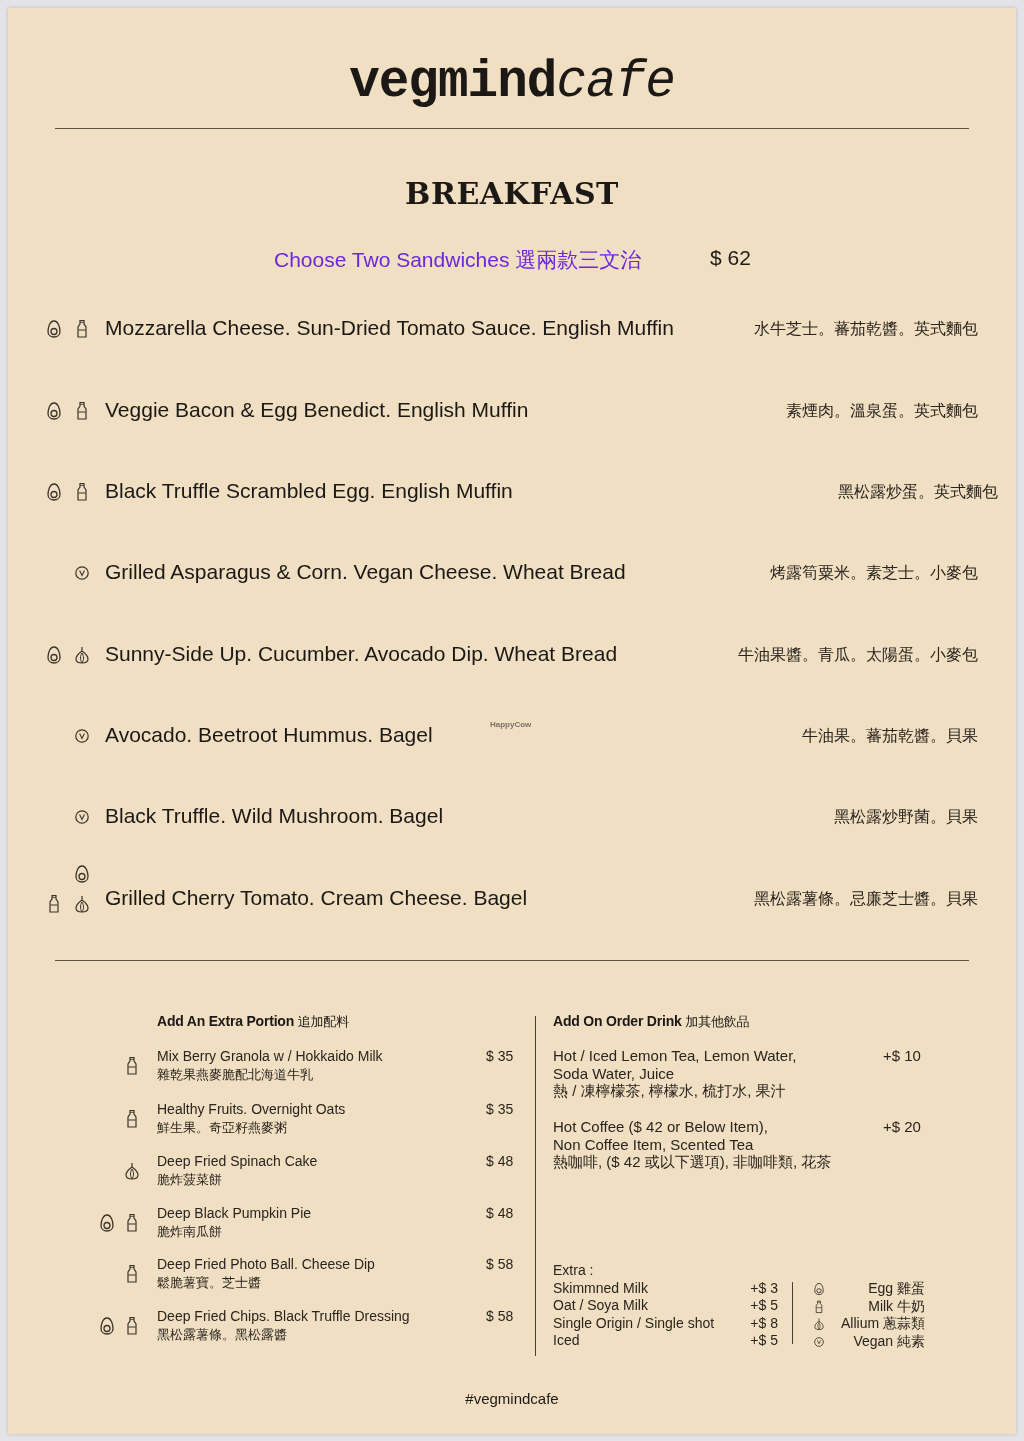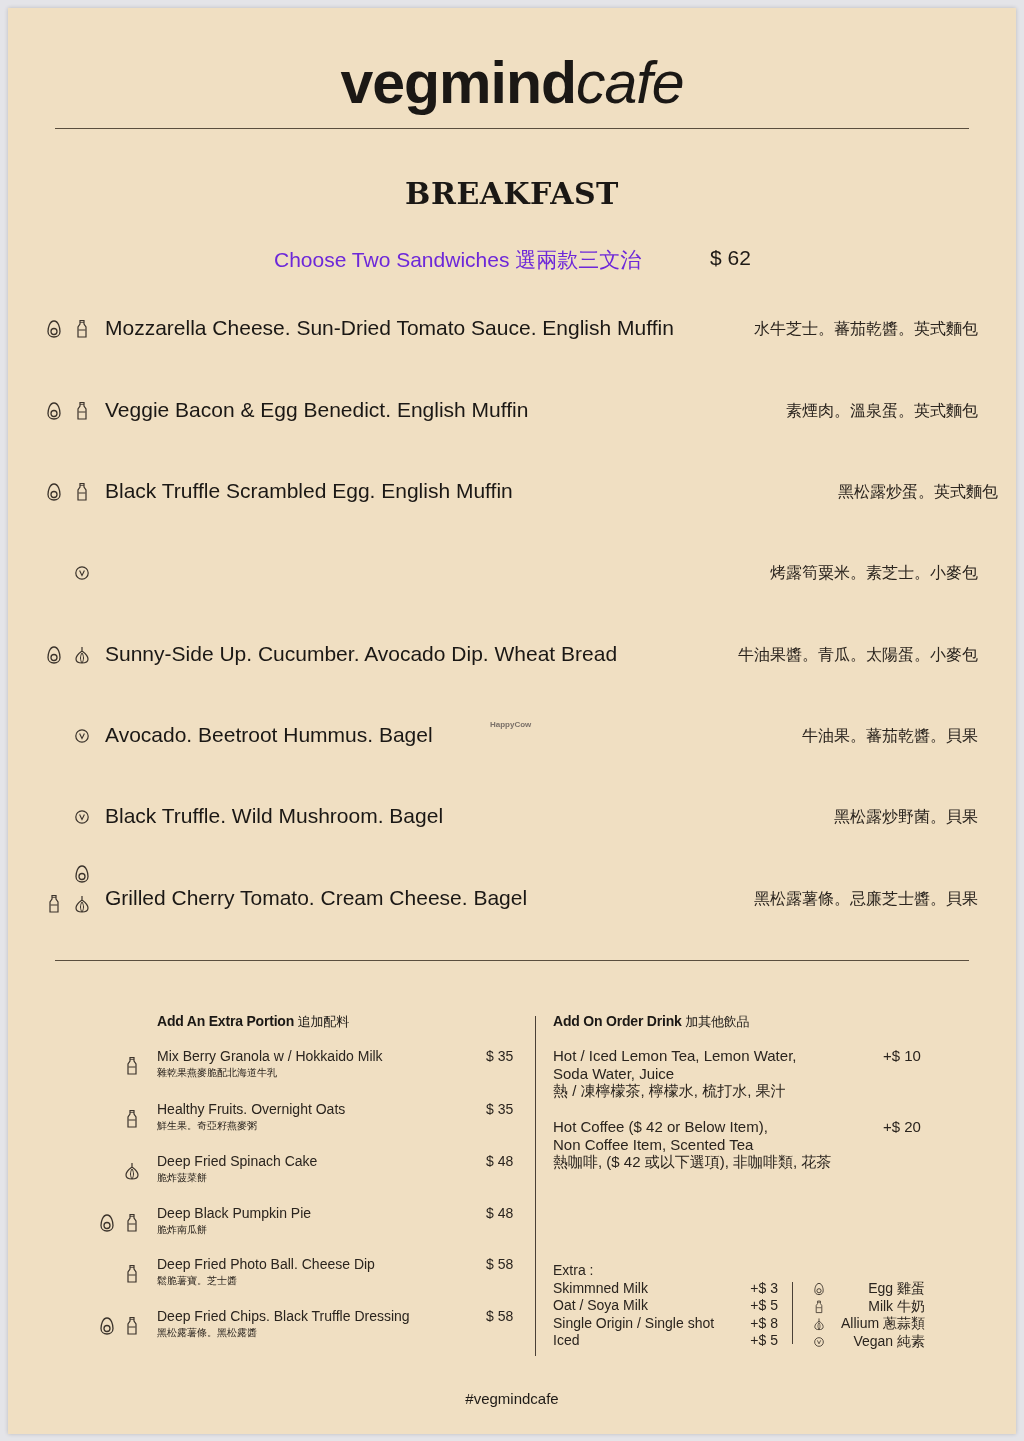--- a/index.html
+++ b/index.html
@@ -6,21 +6,21 @@
   body {
     width: 1024px; height: 1441px; background: #e4e4e8; position: relative; overflow: hidden;
     font-family: "Liberation Sans", "DejaVu Sans", sans-serif; color: #1e1a16;
   }
   .page {
     position: absolute; left: 8px; top: 8px; width: 1008px; height: 1426px;
     background: #f0dfc2; box-shadow: 0 0 4px rgba(0,0,0,0.18);
   }
   .logo {
     position: absolute; left: 0; right: 0; top: 30px; text-align: center;
-    font-family: Liberation Sans, sans-serif; font-size: 59px; line-height: 90px; color: #1b1815;
+    font-family: Liberation Mono, monospace; font-size: 51px; line-height: 90px; color: #1b1815;
     letter-spacing: -1px;
   }
   .logo .b { font-weight: bold; }
   .logo .i { font-style: italic; font-weight: normal; }
   .rule { position: absolute; left: 47px; width: 914px; height: 1px; background: #5a4e3e; }
   .section-title {
     position: absolute; left: 0; right: 0; top: 168px; text-align: center;
     font-family: "DejaVu Serif", "Liberation Serif", serif; font-weight: bold; font-size: 30px; color: #1b1815;
     letter-spacing: 0.5px;
   }
@@ -30,21 +30,21 @@
   .item .en { position: absolute; left: 97px; top: 6px; font-size: 21px; color: #1b1815; white-space: nowrap; }
   .item .zh { position: absolute; right: 38px; top: 9px; font-size: 16px; color: #2a241e; white-space: nowrap; }
   .ic { position: absolute; width: 16px; height: 20px; }
   .ic svg { width: 16px; height: 20px; display: block; }
   .watermark { position: absolute; left: 482px; top: 712px; font-size: 8px; font-weight: bold; color: #7a7068; }
   .vline { position: absolute; left: 527px; top: 1008px; width: 1px; height: 340px; background: #4a4036; }
   .sub-head { position: absolute; font-size: 14px; font-weight: bold; color: #1b1815; letter-spacing: -0.2px; }
   .sub-head .zh { font-weight: normal; font-size: 13px; }
   .extra { position: absolute; left: 0; width: 520px; height: 44px; }
   .extra .en { position: absolute; left: 149px; top: 0; font-size: 14px; color: #2a241e; }
-  .extra .zh { position: absolute; left: 149px; top: 18px; font-size: 10px; color: #2a241e; }
+  .extra .zh { position: absolute; left: 149px; top: 18px; font-size: 13px; color: #2a241e; }
   .extra .price { position: absolute; left: 478px; top: 0; font-size: 14px; color: #2a241e; }
   .drink { position: absolute; left: 545px; width: 380px; font-size: 15px; color: #2a241e; line-height: 17.5px; }
   .drink .price { position: absolute; left: 330px; top: 0; }
   .extras-list { position: absolute; left: 545px; top: 1254px; font-size: 14px; color: #2a241e; line-height: 17.5px; }
   .extras-row { position: relative; width: 225px; height: 17.5px; }
   .extras-row .p { position: absolute; right: 0; top: 0; }
   .legend-sep { position: absolute; left: 784px; top: 1274px; width: 1px; height: 62px; background: #4a4036; }
   .legend { position: absolute; left: 805px; top: 1272px; width: 112px; font-size: 14px; color: #2a241e; line-height: 17.5px; }
   .legend-row { position: relative; height: 17.5px; text-align: right; }
   .legend-row .lic { position: absolute; left: 0; top: 2px; width: 12px; height: 14px; }
@@ -115,20 +115,21 @@
         <span class="en">Black Truffle Scrambled Egg. English Muffin</span>
         <span class="zh">黑松露炒蛋。英式麵包</span>
       </div>
       <div class="item" style="top: 546px;">
         <span class="ic" style="left: 66px; top: 9px;">
           <svg viewBox="0 0 16 20">
             <circle cx="8" cy="10" r="6.2" fill="none" stroke="#3b332b" stroke-width="1.2"></circle>
             <path d="M5.6 7.6 L8 12.6 L10.4 7.6" fill="none" stroke="#3b332b" stroke-width="1.1"></path>
           </svg>
         </span>
+        <span class="en">Grilled Asparagus &amp; Corn. Vegan Cheese. Wheat Bread</span>
         <span class="zh">烤露筍粟米。素芝士。小麥包</span>
       </div>
       <div class="item" style="top: 628px;">
         <span class="ic" style="left: 38px; top: 9px;">
           <svg viewBox="0 0 16 20">
             <path d="M8 2 C3.5 2 2 9 2 12.5 C2 16 4.8 18 8 18 C11.2 18 14 16 14 12.5 C14 9 12.5 2 8 2 Z" fill="none" stroke="#3b332b" stroke-width="1.3"></path>
             <circle cx="8" cy="12.5" r="3" fill="none" stroke="#3b332b" stroke-width="1.3"></circle>
           </svg>
         </span>
         <span class="ic" style="left: 66px; top: 9px;">

